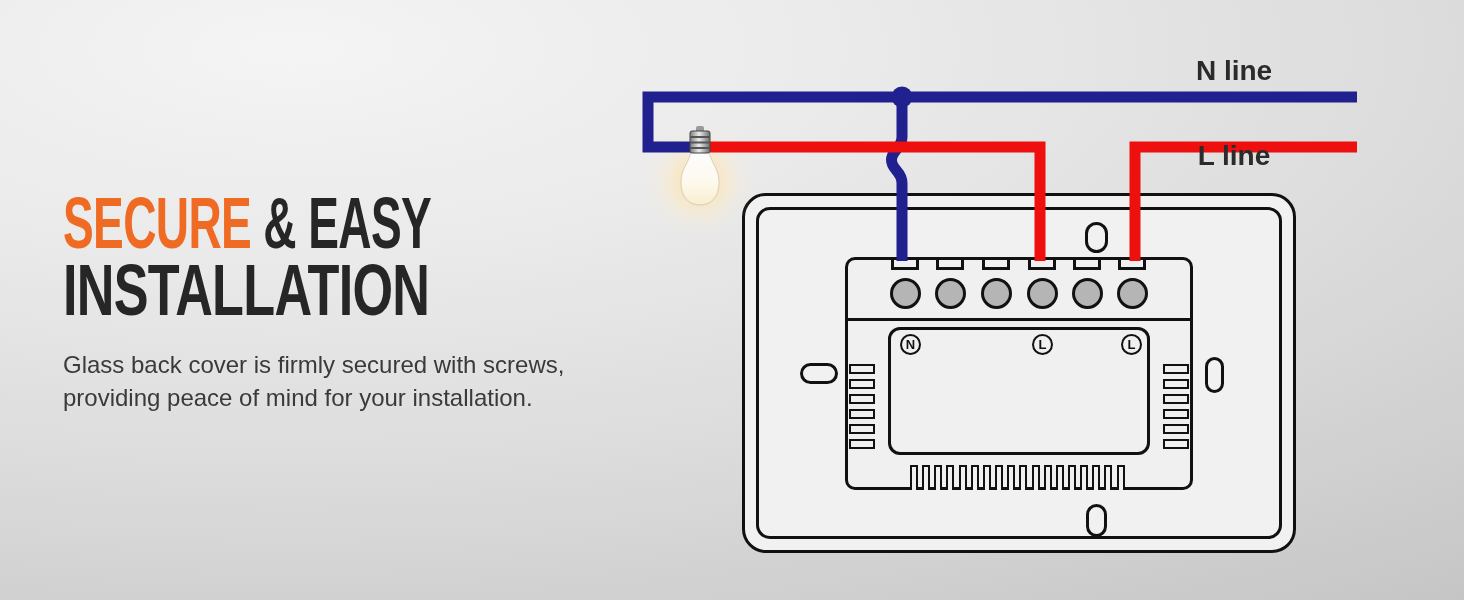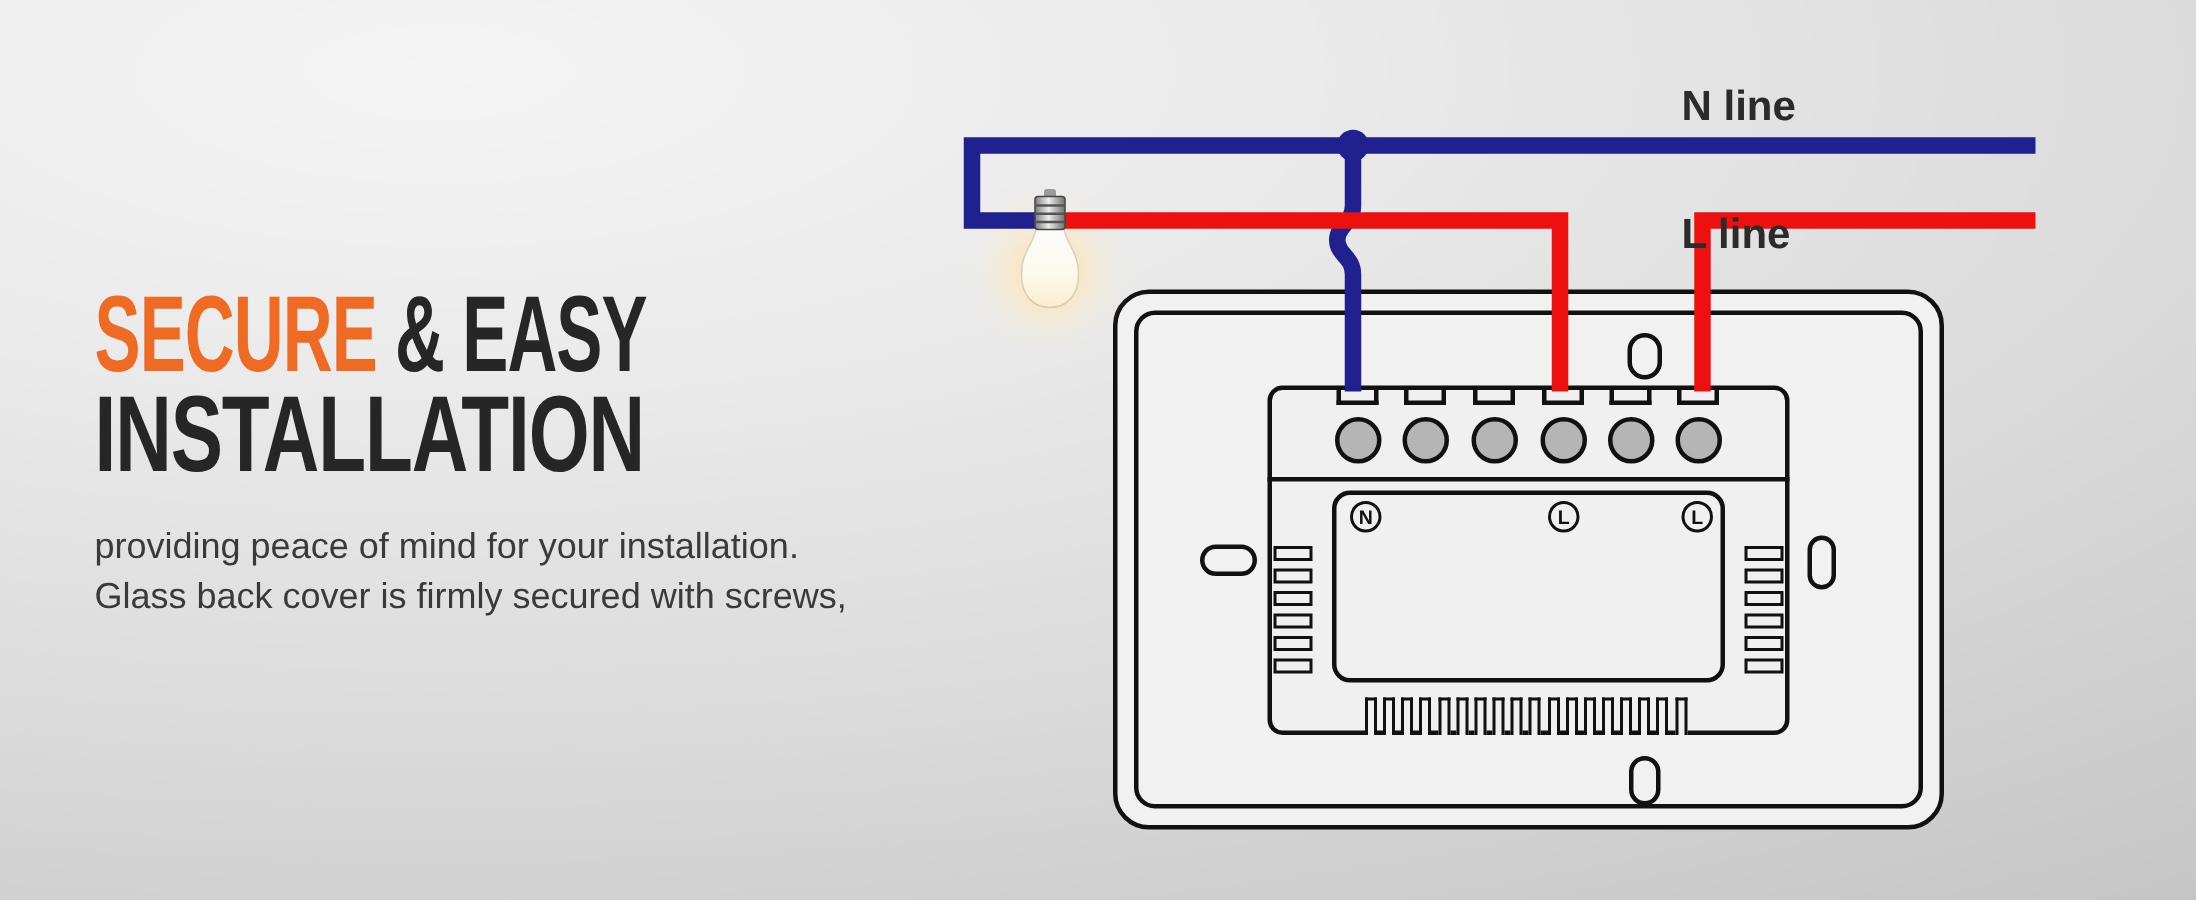--- a/index.html
+++ b/index.html
@@ -26,21 +26,21 @@
   .headline-line.l2{top:254px;transform:scaleX(0.725);}
   .descr{
     position:absolute;left:63px;top:348px;
     font-size:24px;line-height:33px;
     white-space:nowrap;
   }
 
   
   .line-label{
     position:absolute;
-    width:250px;text-align:left;right:93px;
+    width:250px;text-align:center;right:105px;
     font-weight:700;font-size:28px;line-height:28px;
     white-space:nowrap;
   }
   .n-label{top:57px;}
   .l-label{top:109px;margin-top:33px;}
 
   
   .plate,.plate-inner,.module,.label-box,
   .oval,.notch,.screw,.fin,.comb-bar,.divider,.term-circle{
     position:absolute;box-sizing:border-box;
@@ -219,21 +219,21 @@
     </g>
   </svg>
 
   <div class="text-layer">
     <div class="headline-line l1">
       <span id="hl-accent" style="color: rgb(239, 106, 34);">SECURE</span><span id="hl-rest" style="color: rgb(38, 38, 38);"> &amp; EASY</span>
     </div>
     <div class="headline-line l2" id="hl-line2" style="color: rgb(38, 38, 38);">INSTALLATION</div>
 
     <div class="descr" id="descr" style="color: rgb(58, 58, 58);">
+      <div>Glass back cover is firmly secured with screws,</div>
       <div>providing peace of mind for your installation.</div>
-      <div>Glass back cover is firmly secured with screws,</div>
     </div>
 
     <div class="line-label n-label" id="n-label" style="color: rgb(43, 43, 43);">N line</div>
     <div class="line-label l-label" id="l-label" style="color: rgb(43, 43, 43);">L line</div>
   </div>
 
 </div>
 
 </body></html>

